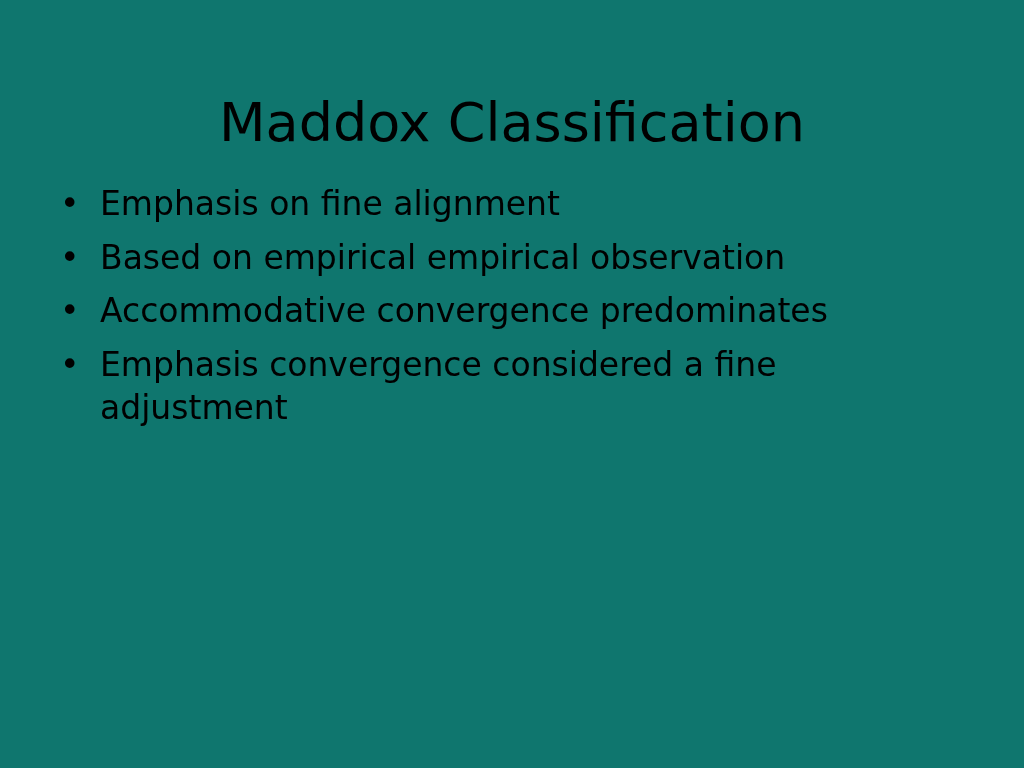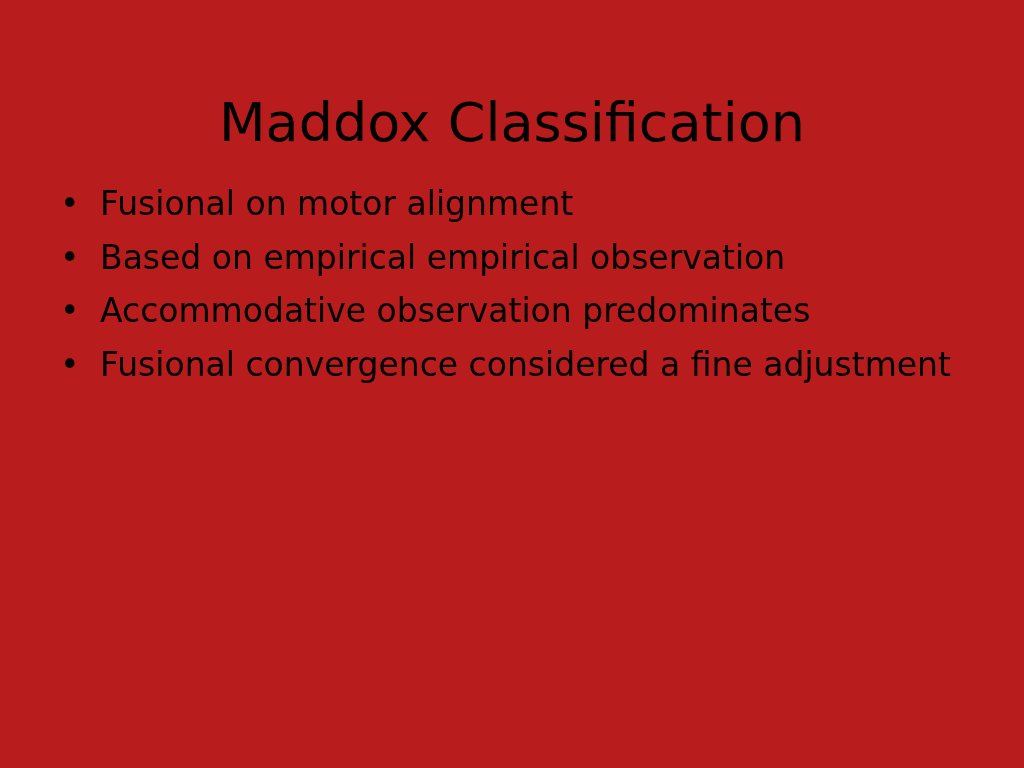--- a/index.html
+++ b/index.html
@@ -11,21 +11,21 @@
     width: 1024px;
     height: 768px;
     font-family: "DejaVu Sans", sans-serif;
     color: #000000;
     overflow: hidden;
   }
   .slide {
     position: relative;
     width: 1024px;
     height: 768px;
-    background: #b91c1c;
+    background: #0f766e;
     box-sizing: border-box;
   }
   .slide-title {
     position: absolute;
     top: 56px;
     left: 0;
     width: 1024px;
     text-align: center;
     font-size: 54px;
     font-weight: normal;
@@ -65,33 +65,33 @@
 <body>
 
 <div class="slide">
 
   <h1 class="slide-title">Maddox Classification</h1>
 
   <ul class="bullet-list">
 
     <li class="bullet-item">
       <span class="bullet-dot">•</span>
-      <span class="bullet-text">Fusional on motor alignment</span>
+      <span class="bullet-text">Emphasis on fine alignment</span>
     </li>
 
     <li class="bullet-item">
       <span class="bullet-dot">•</span>
       <span class="bullet-text">Based on empirical empirical observation</span>
     </li>
 
     <li class="bullet-item">
       <span class="bullet-dot">•</span>
-      <span class="bullet-text">Accommodative observation predominates</span>
+      <span class="bullet-text">Accommodative convergence predominates</span>
     </li>
 
     <li class="bullet-item">
       <span class="bullet-dot">•</span>
-      <span class="bullet-text">Fusional convergence considered a fine adjustment</span>
+      <span class="bullet-text">Emphasis convergence considered a fine adjustment</span>
     </li>
 
   </ul>
 
 </div>
 
 </body></html>

